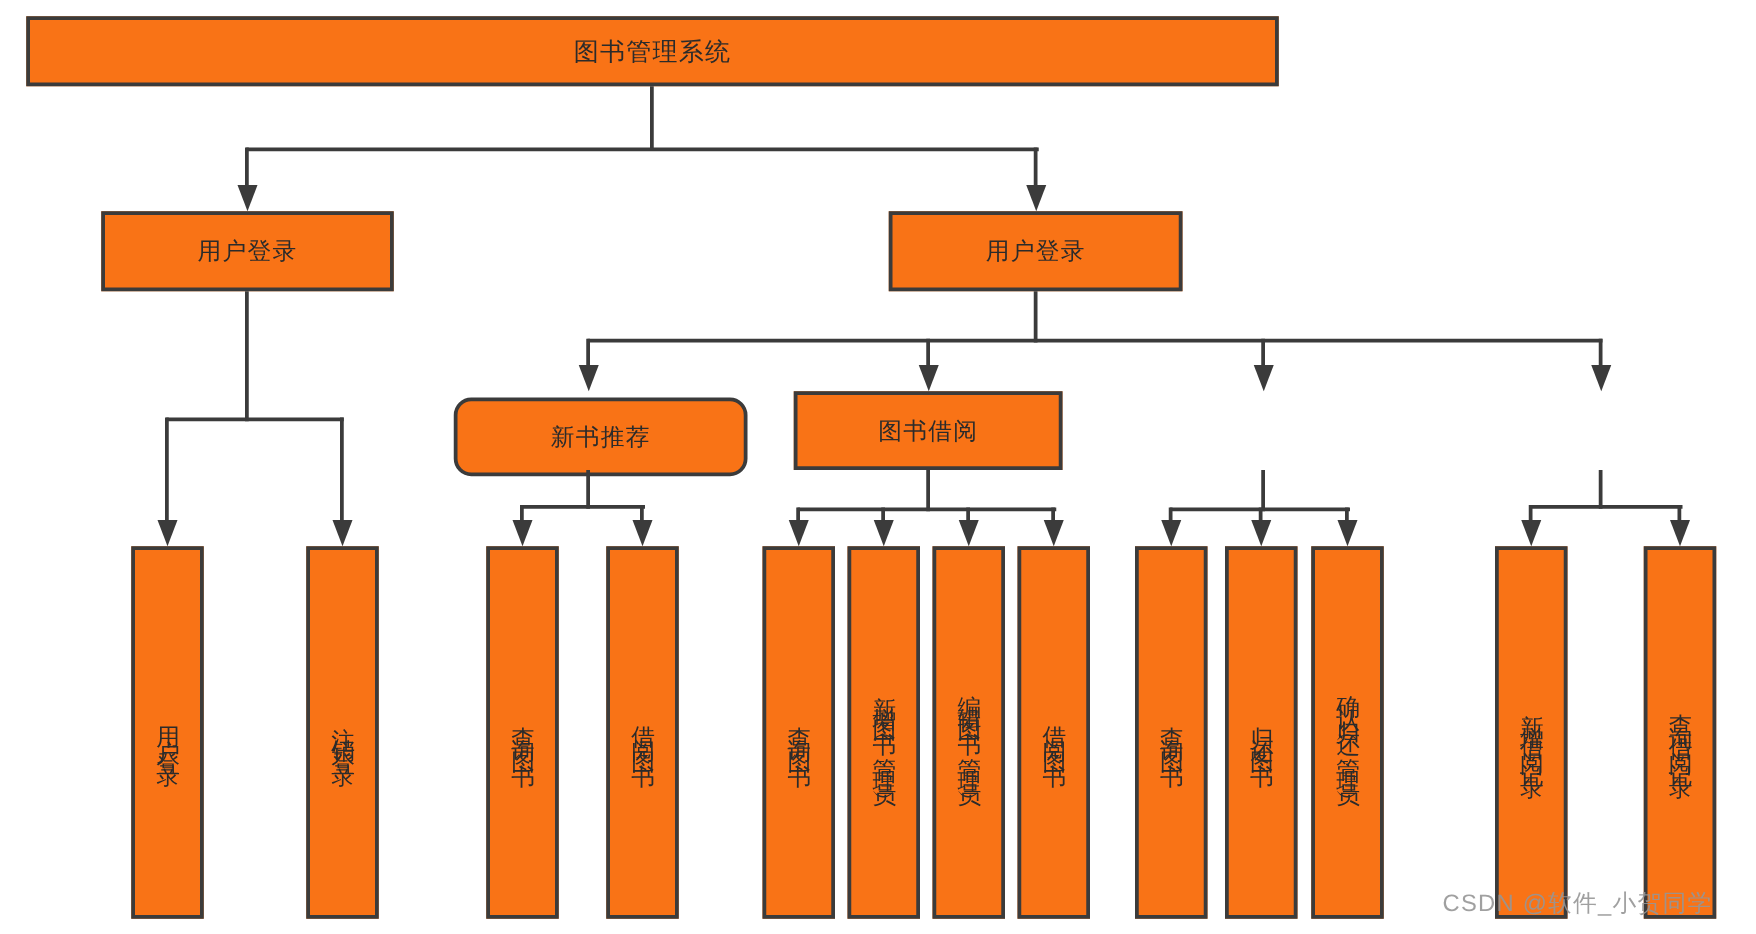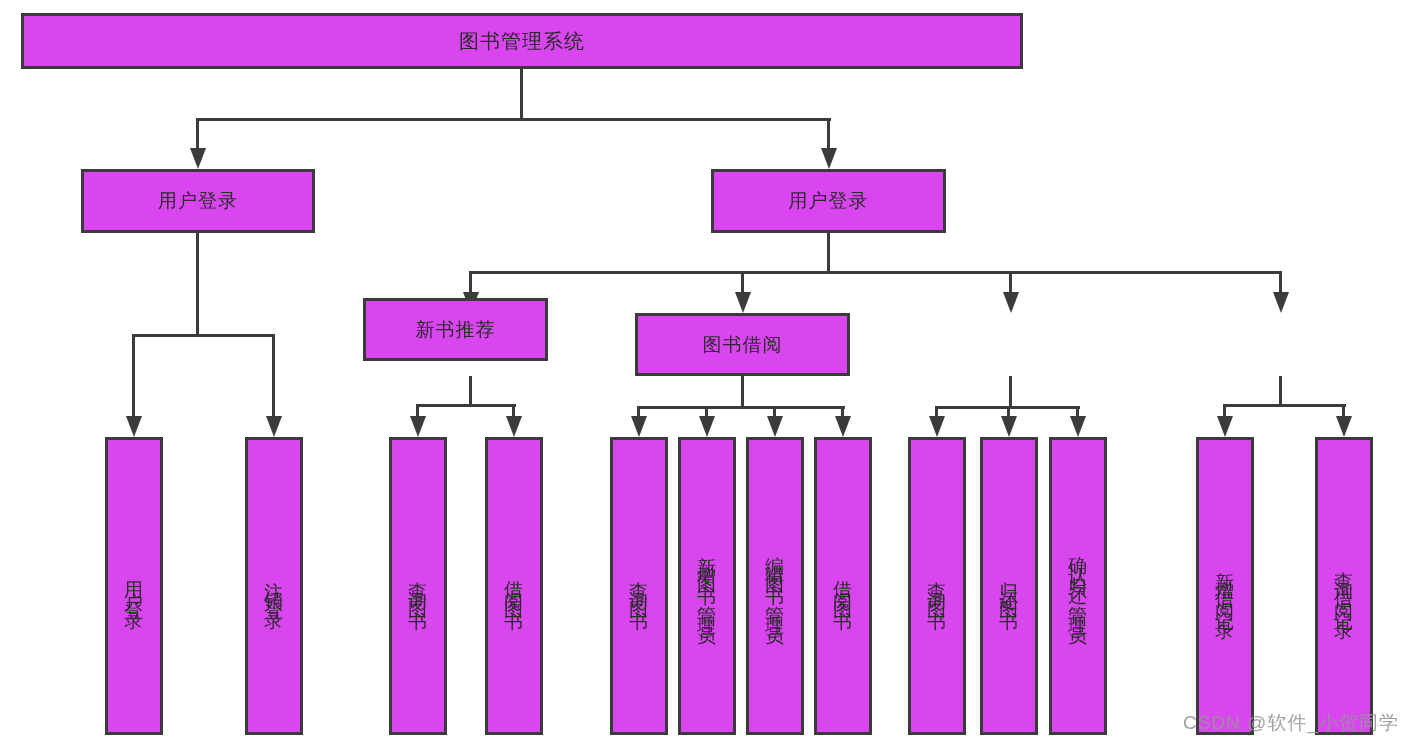--- a/index.html
+++ b/index.html
@@ -1,21 +1,21 @@
 <!DOCTYPE html>
 <html><head>
 <meta charset="utf-8">
 <style>
   html,body{margin:0;padding:0;background:#ffffff;}
   body{font-family:"Liberation Sans","DejaVu Sans",sans-serif;}
   #stage{position:relative;width:1405px;height:747px;background:#ffffff;overflow:hidden;}
 
   .box{
     position:absolute;
-    background:#d946ef;
+    background:#f97316;
     border:3px solid #3b3b3b;
     box-sizing:border-box;
     display:flex;
     align-items:center;
     justify-content:center;
     color:#2b2b2b;
   }
   .hlabel{
     font-size:19px;
     letter-spacing:1px;
@@ -82,21 +82,21 @@
   <div class="hline" style="left:470px;top:271px;width:812px;"></div>
   <div class="vline" style="left:469px;top:271px;height:23px;"></div>
   <div class="arrow" style="left:463px;top:292px;"></div>
   <div class="vline" style="left:741px;top:271px;height:23px;"></div>
   <div class="arrow" style="left:735px;top:292px;"></div>
   <div class="vline" style="left:1009px;top:271px;height:23px;"></div>
   <div class="arrow" style="left:1003px;top:292px;"></div>
   <div class="vline" style="left:1279px;top:271px;height:23px;"></div>
   <div class="arrow" style="left:1273px;top:292px;"></div>
 
-  <div class="box" style="left:363px;top:298px;width:185px;height:63px;">
+  <div class="box" style="left:363px;top:318px;width:235px;height:63px;border-radius:14px;">
     <span class="hlabel">新书推荐</span>
   </div>
   <div class="box" style="left:635px;top:313px;width:215px;height:63px;">
     <span class="hlabel">图书借阅</span>
   </div>
 
   <div class="vline" style="left:469px;top:376px;height:31px;"></div>
   <div class="hline" style="left:417px;top:404px;width:99px;"></div>
   <div class="vline" style="left:416px;top:404px;height:14px;"></div>
   <div class="arrow" style="left:410px;top:416px;"></div>
@@ -167,15 +167,15 @@
     <span class="vtext">确认归还（管理员）</span>
   </div>
 
   <div class="box" style="left:1196px;top:437px;width:58px;height:298px;">
     <span class="vtext">新增借阅记录</span>
   </div>
   <div class="box" style="left:1315px;top:437px;width:58px;height:298px;">
     <span class="vtext">查询借阅记录</span>
   </div>
 
-  <div class="watermark" style="left:1183px;top:710px;">CSDN @软件_小贺同学</div>
+  <div class="watermark" style="left:1154px;top:710px;">CSDN @软件_小贺同学</div>
 
 </div>
 
 </body></html>

